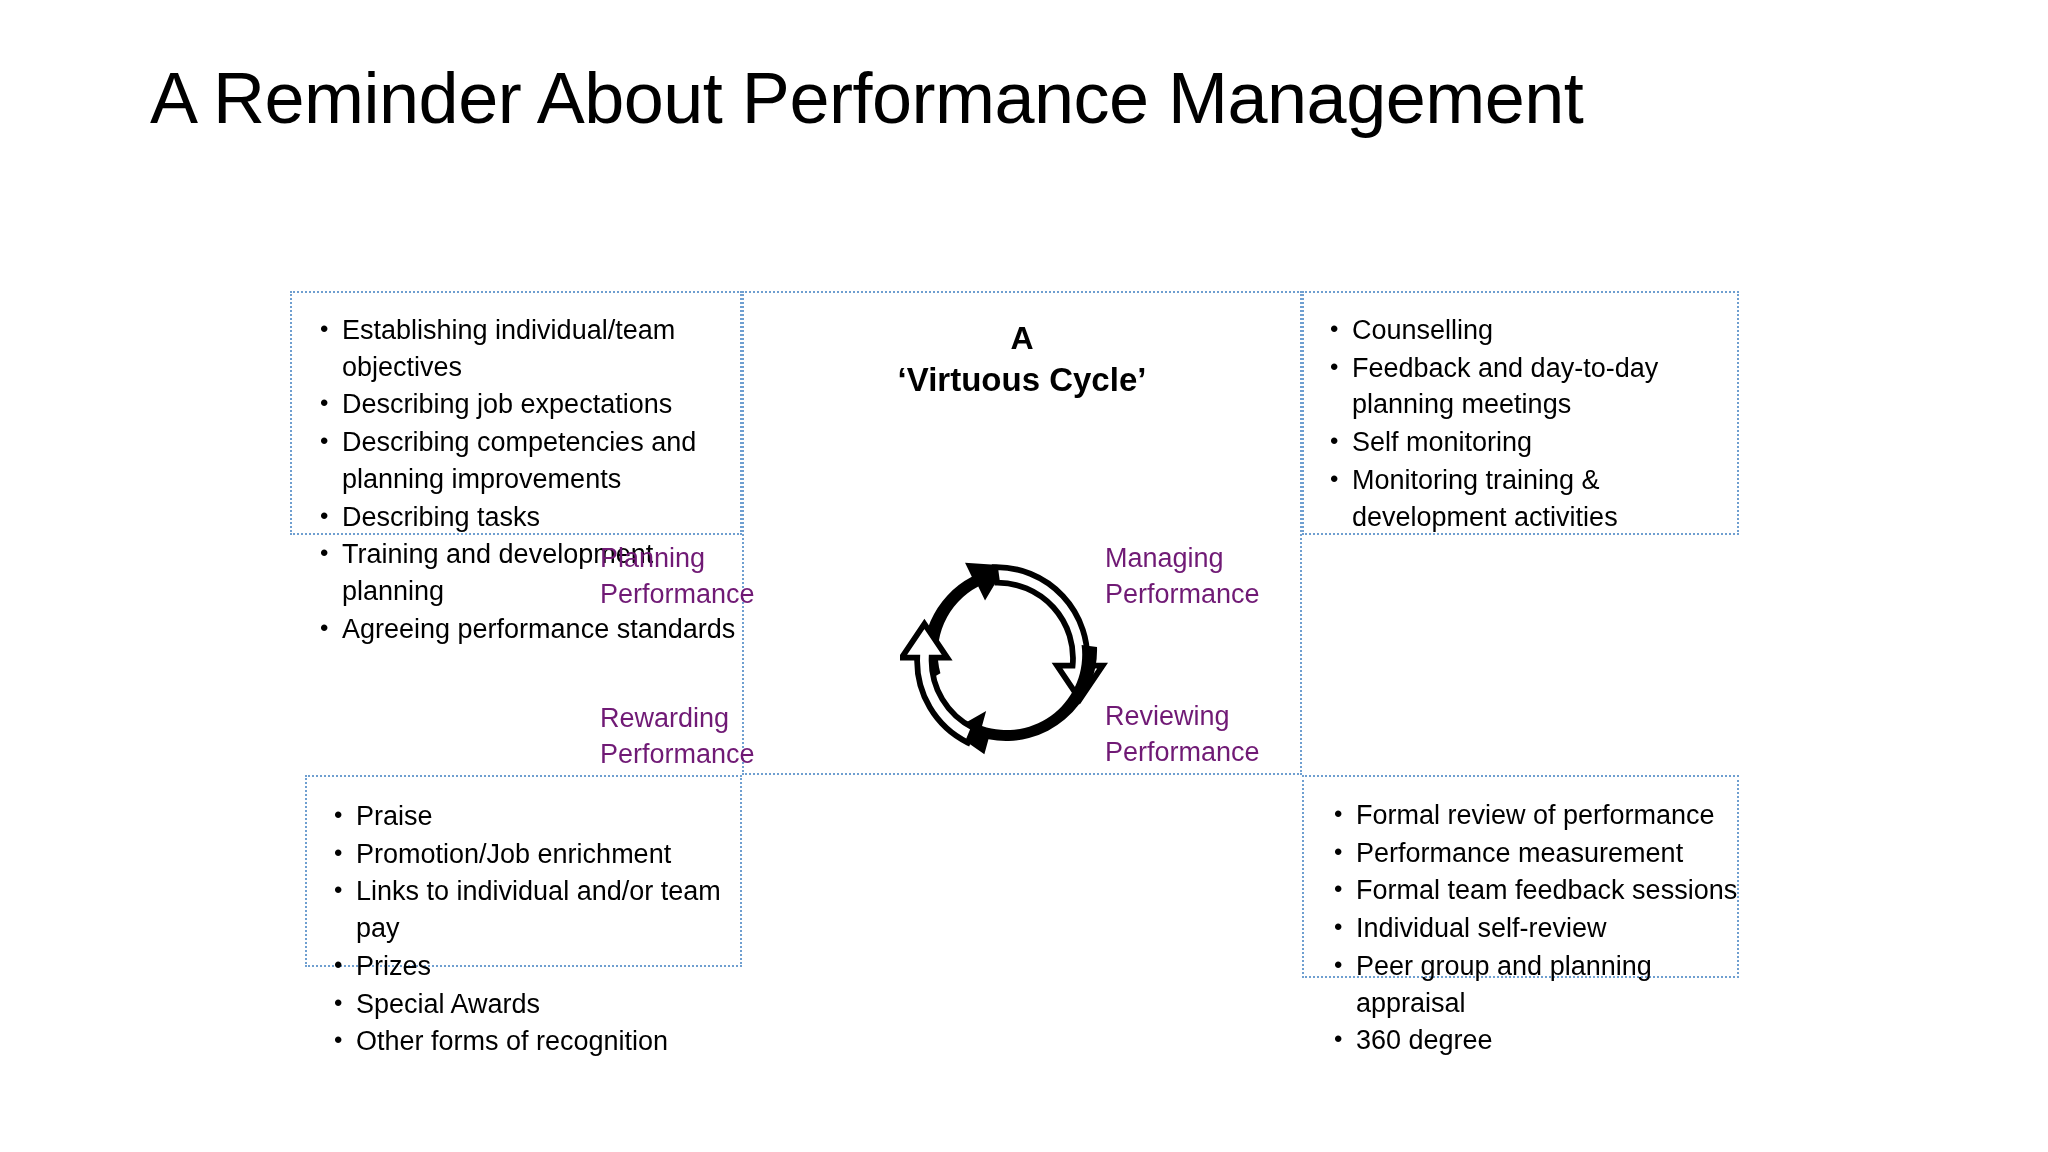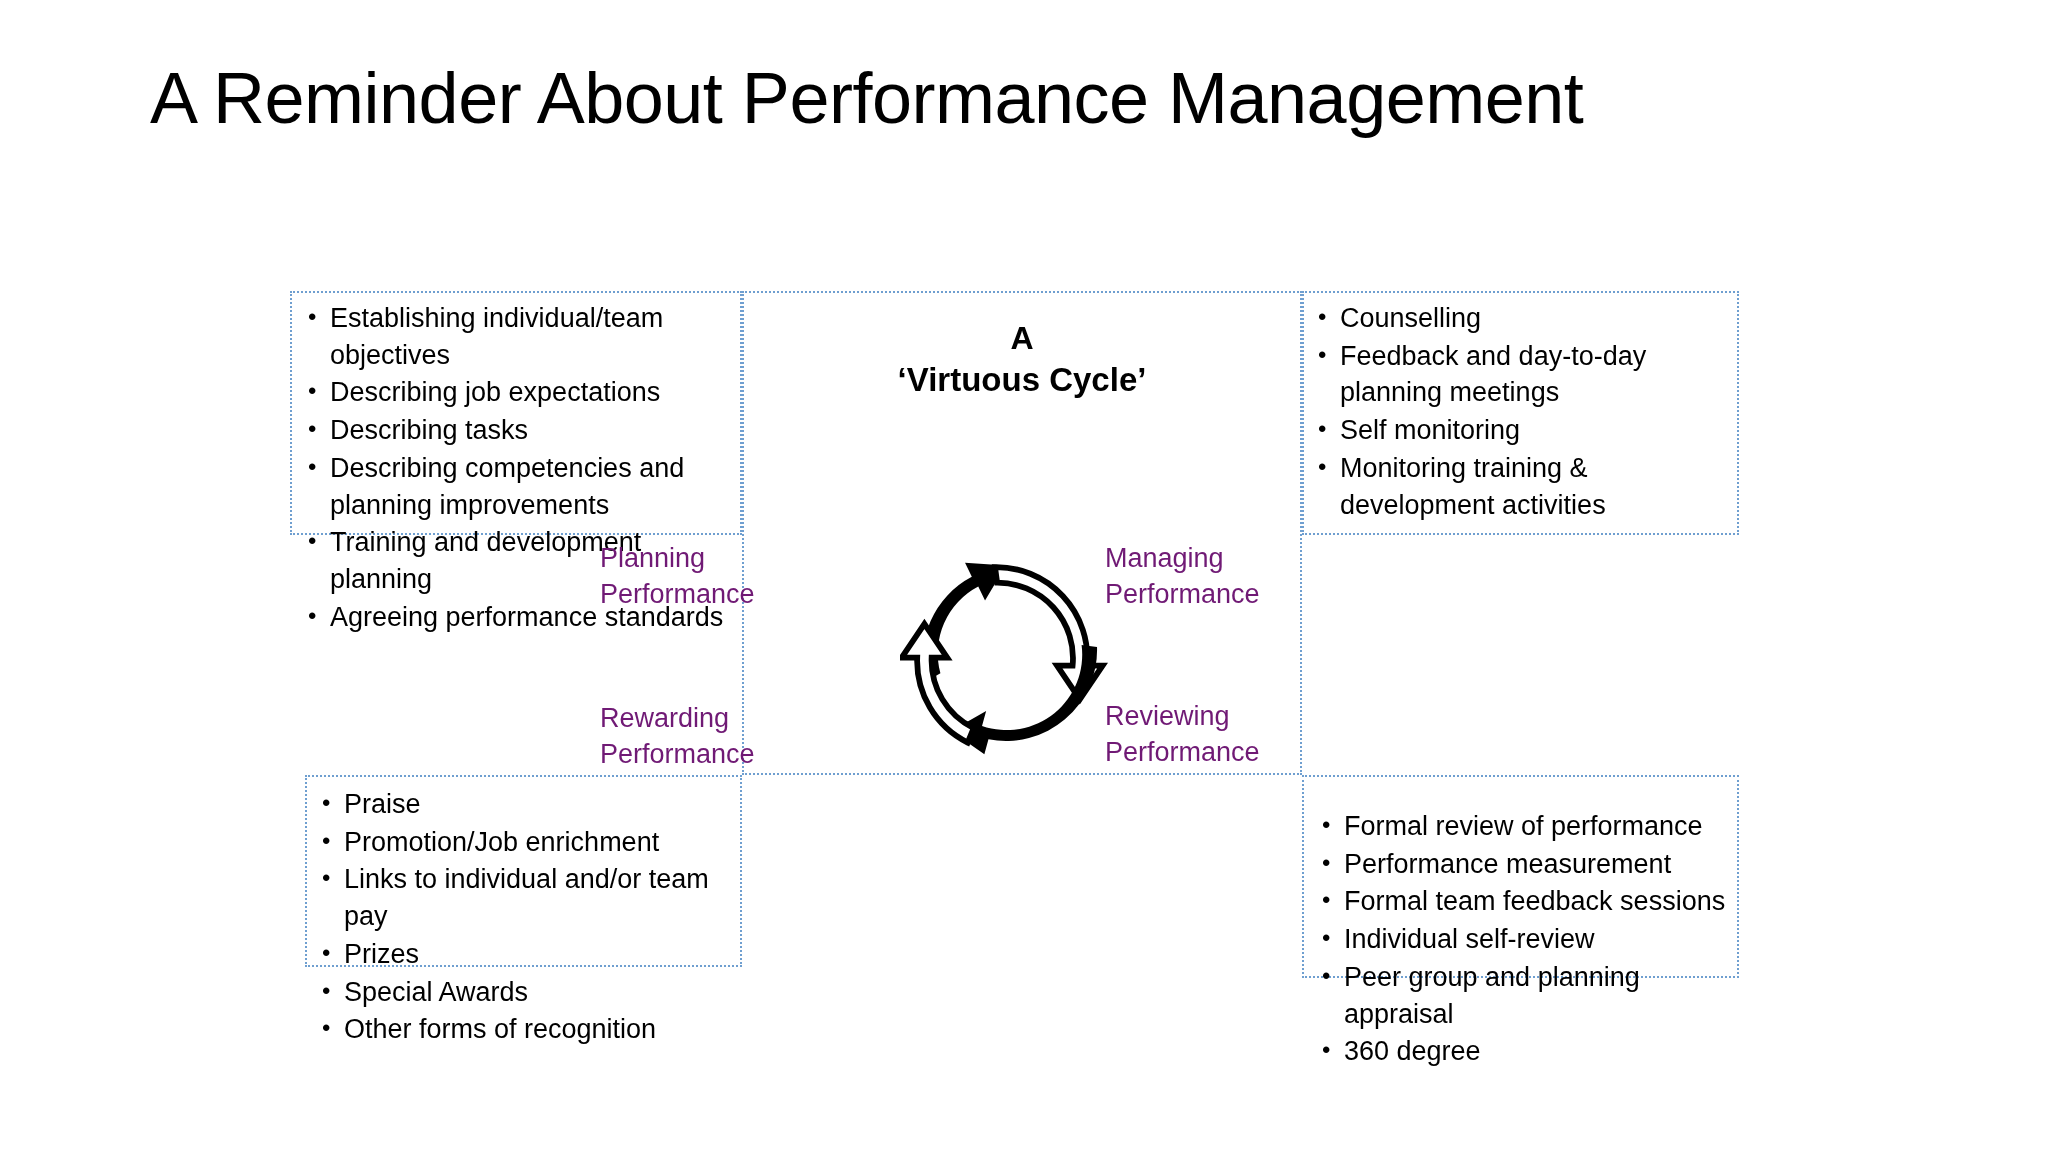--- a/index.html
+++ b/index.html
@@ -70,21 +70,21 @@
     top: 775px;
     width: 437px;
     height: 203px;
   }
 
   
   .bullet-list {
     position: absolute;
     box-sizing: border-box;
     list-style: none;
-    margin: 0;
+    margin: 12px;
     padding: 0;
     font-family: "Liberation Sans", sans-serif;
     font-size: 27px;
     line-height: 1.36;
     color: #000000;
   }
   .bullet-list li {
     position: relative;
     padding-left: 22px;
     margin: 0 0 1px 0;
@@ -94,21 +94,21 @@
     position: absolute;
     left: 0;
     top: 0;
     font-size: 24px;
     line-height: 1.42;
   }
 
   #list-planning  { left: 308px;  top: 300px; width: 430px; }
   #list-managing  { left: 1318px; top: 300px; width: 425px; }
   #list-rewarding { left: 322px;  top: 786px; width: 420px; }
-  #list-reviewing { left: 1322px; top: 808px; width: 420px; }
+  #list-reviewing { left: 1322px; top: 785px; width: 420px; }
 
   
   #center-heading {
     position: absolute;
     left: 742px;
     top: 318px;
     width: 560px;
     text-align: center;
     font-family: "Liberation Sans", sans-serif;
     font-weight: bold;
@@ -153,22 +153,22 @@
 
 <div class="dotted-box" id="center-frame"></div>
 <div class="dotted-box" id="box-planning"></div>
 <div class="dotted-box" id="box-managing"></div>
 <div class="dotted-box" id="box-rewarding"></div>
 <div class="dotted-box" id="box-reviewing"></div>
 
 <ul class="bullet-list" id="list-planning">
   <li>Establishing individual/team objectives</li>
   <li>Describing job expectations</li>
+  <li>Describing competencies and planning improvements</li>
   <li>Describing tasks</li>
-  <li>Describing competencies and planning improvements</li>
   <li>Training and development planning</li>
   <li>Agreeing performance standards</li>
 </ul>
 
 <ul class="bullet-list" id="list-managing">
   <li>Counselling</li>
   <li>Feedback and day-to-day planning meetings</li>
   <li>Self monitoring</li>
   <li>Monitoring training &amp; development activities</li>
 </ul>

